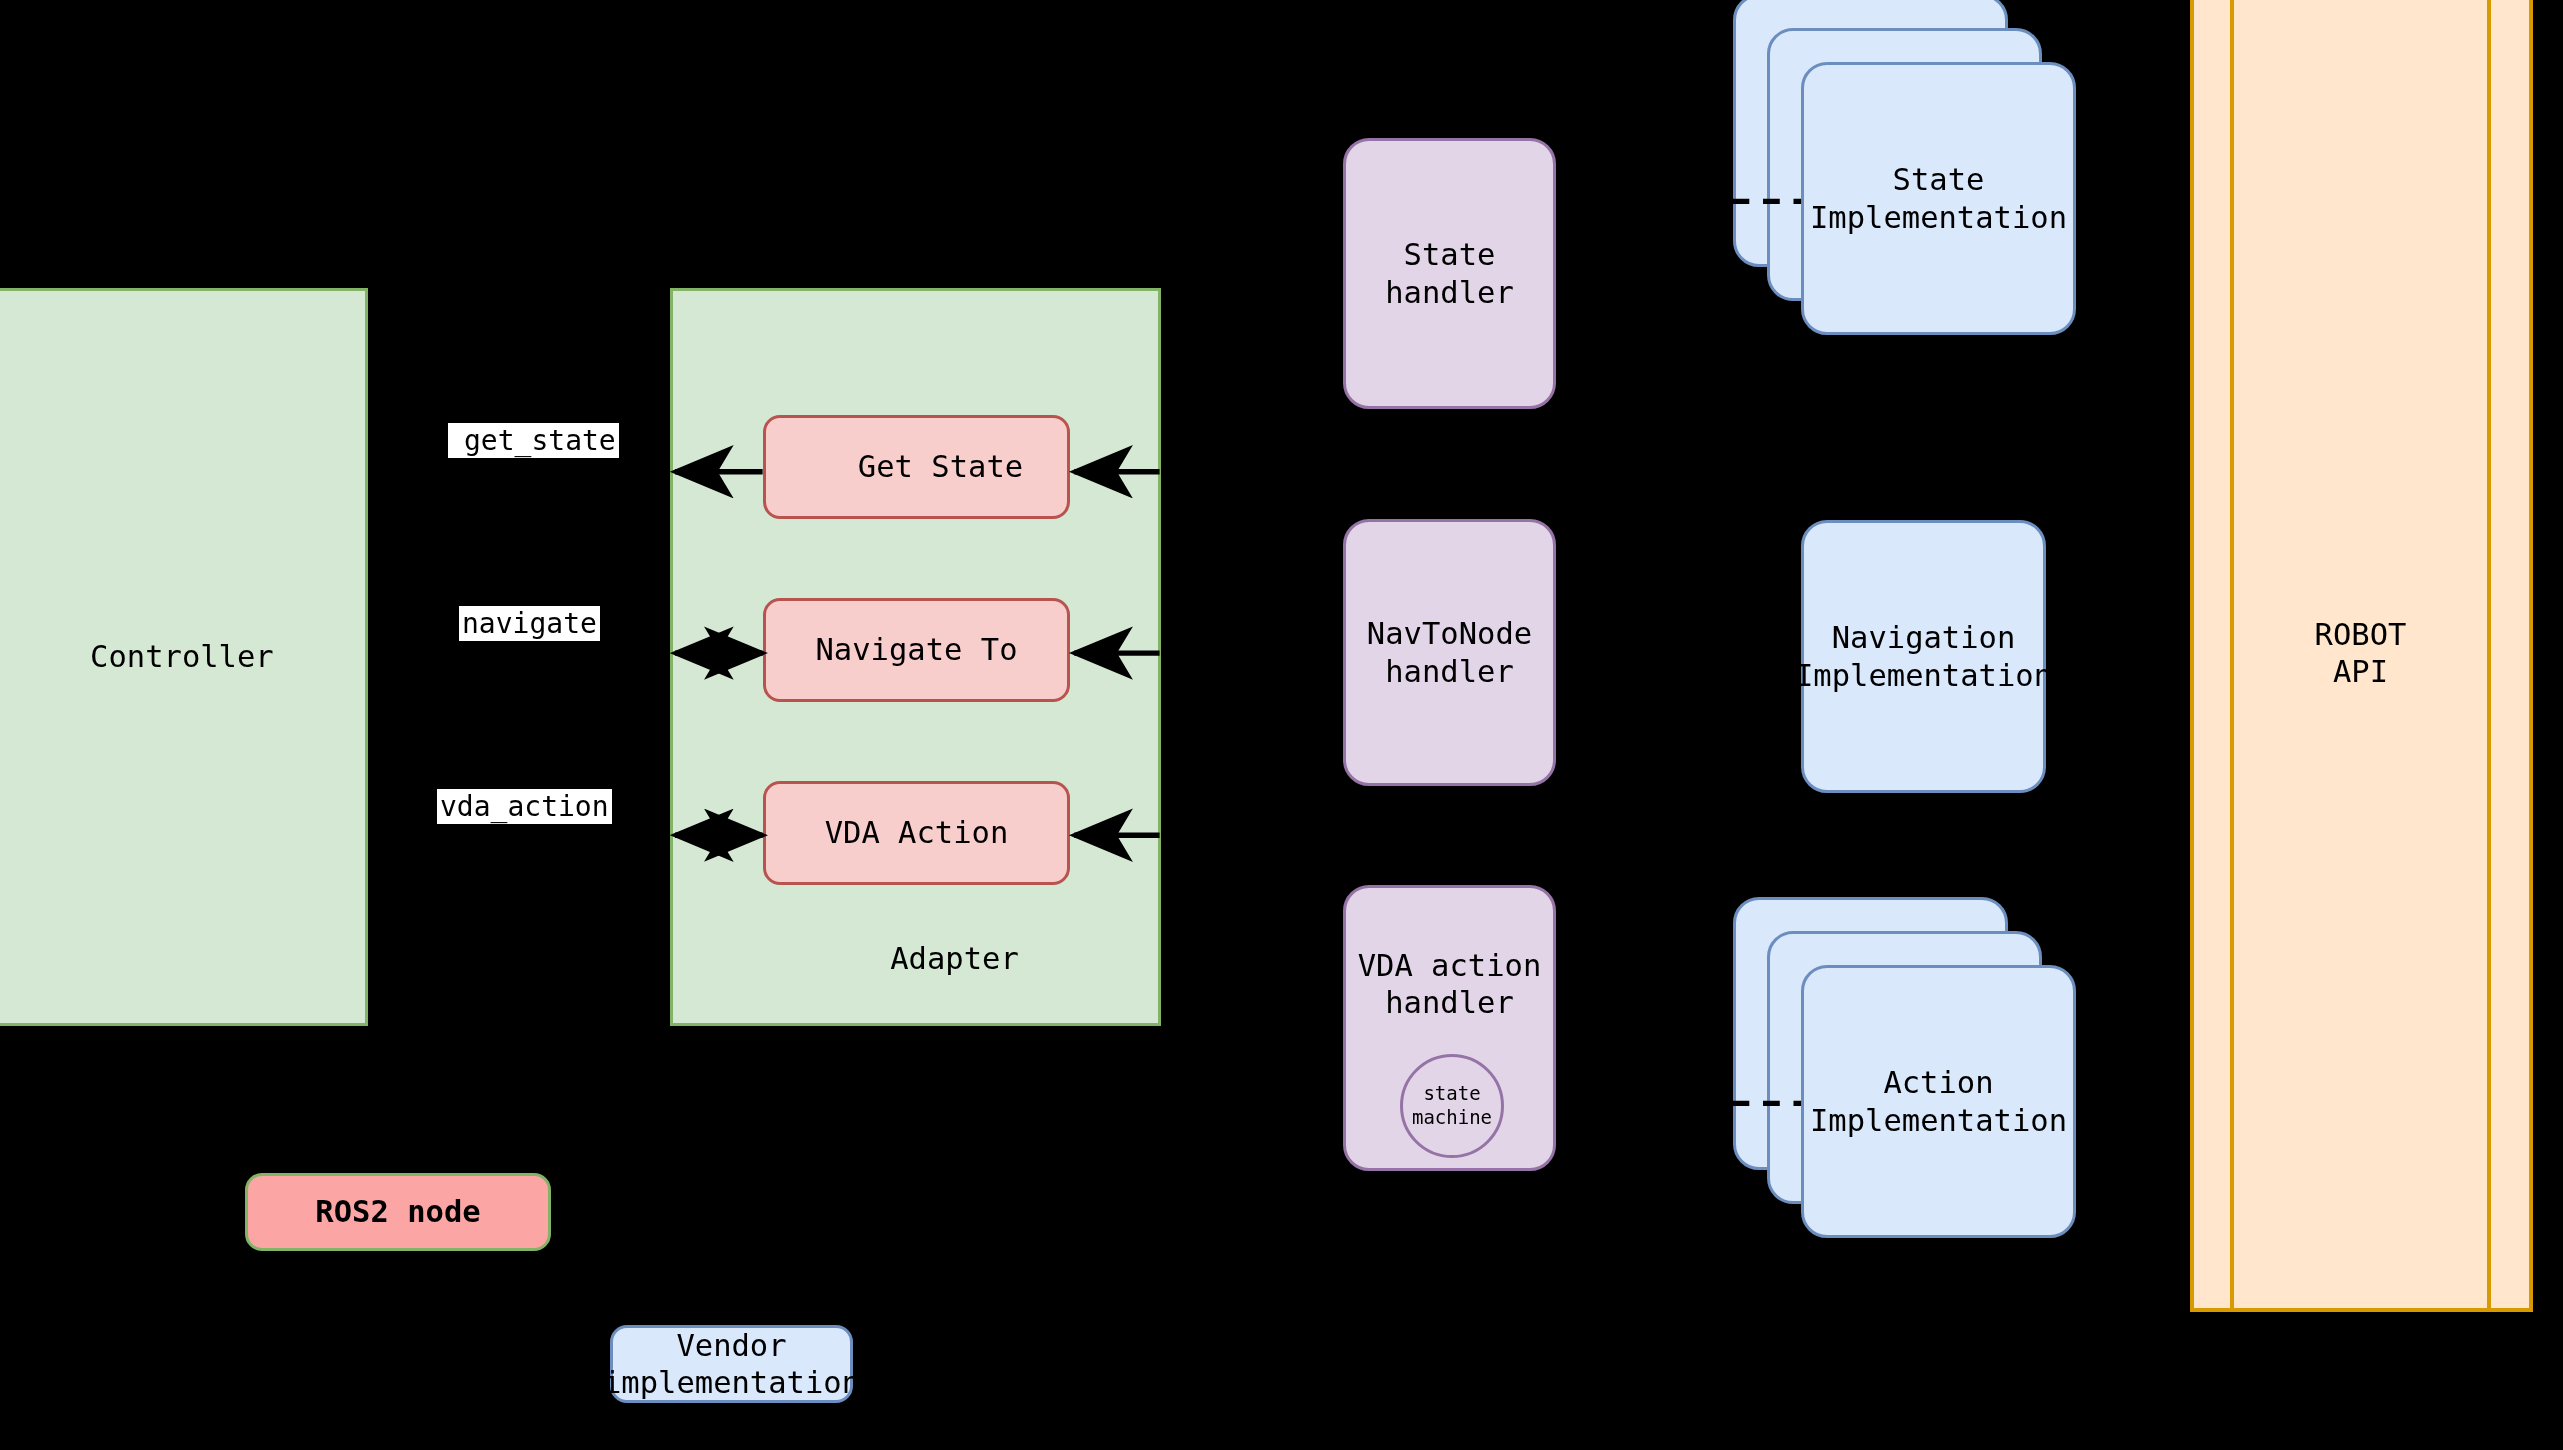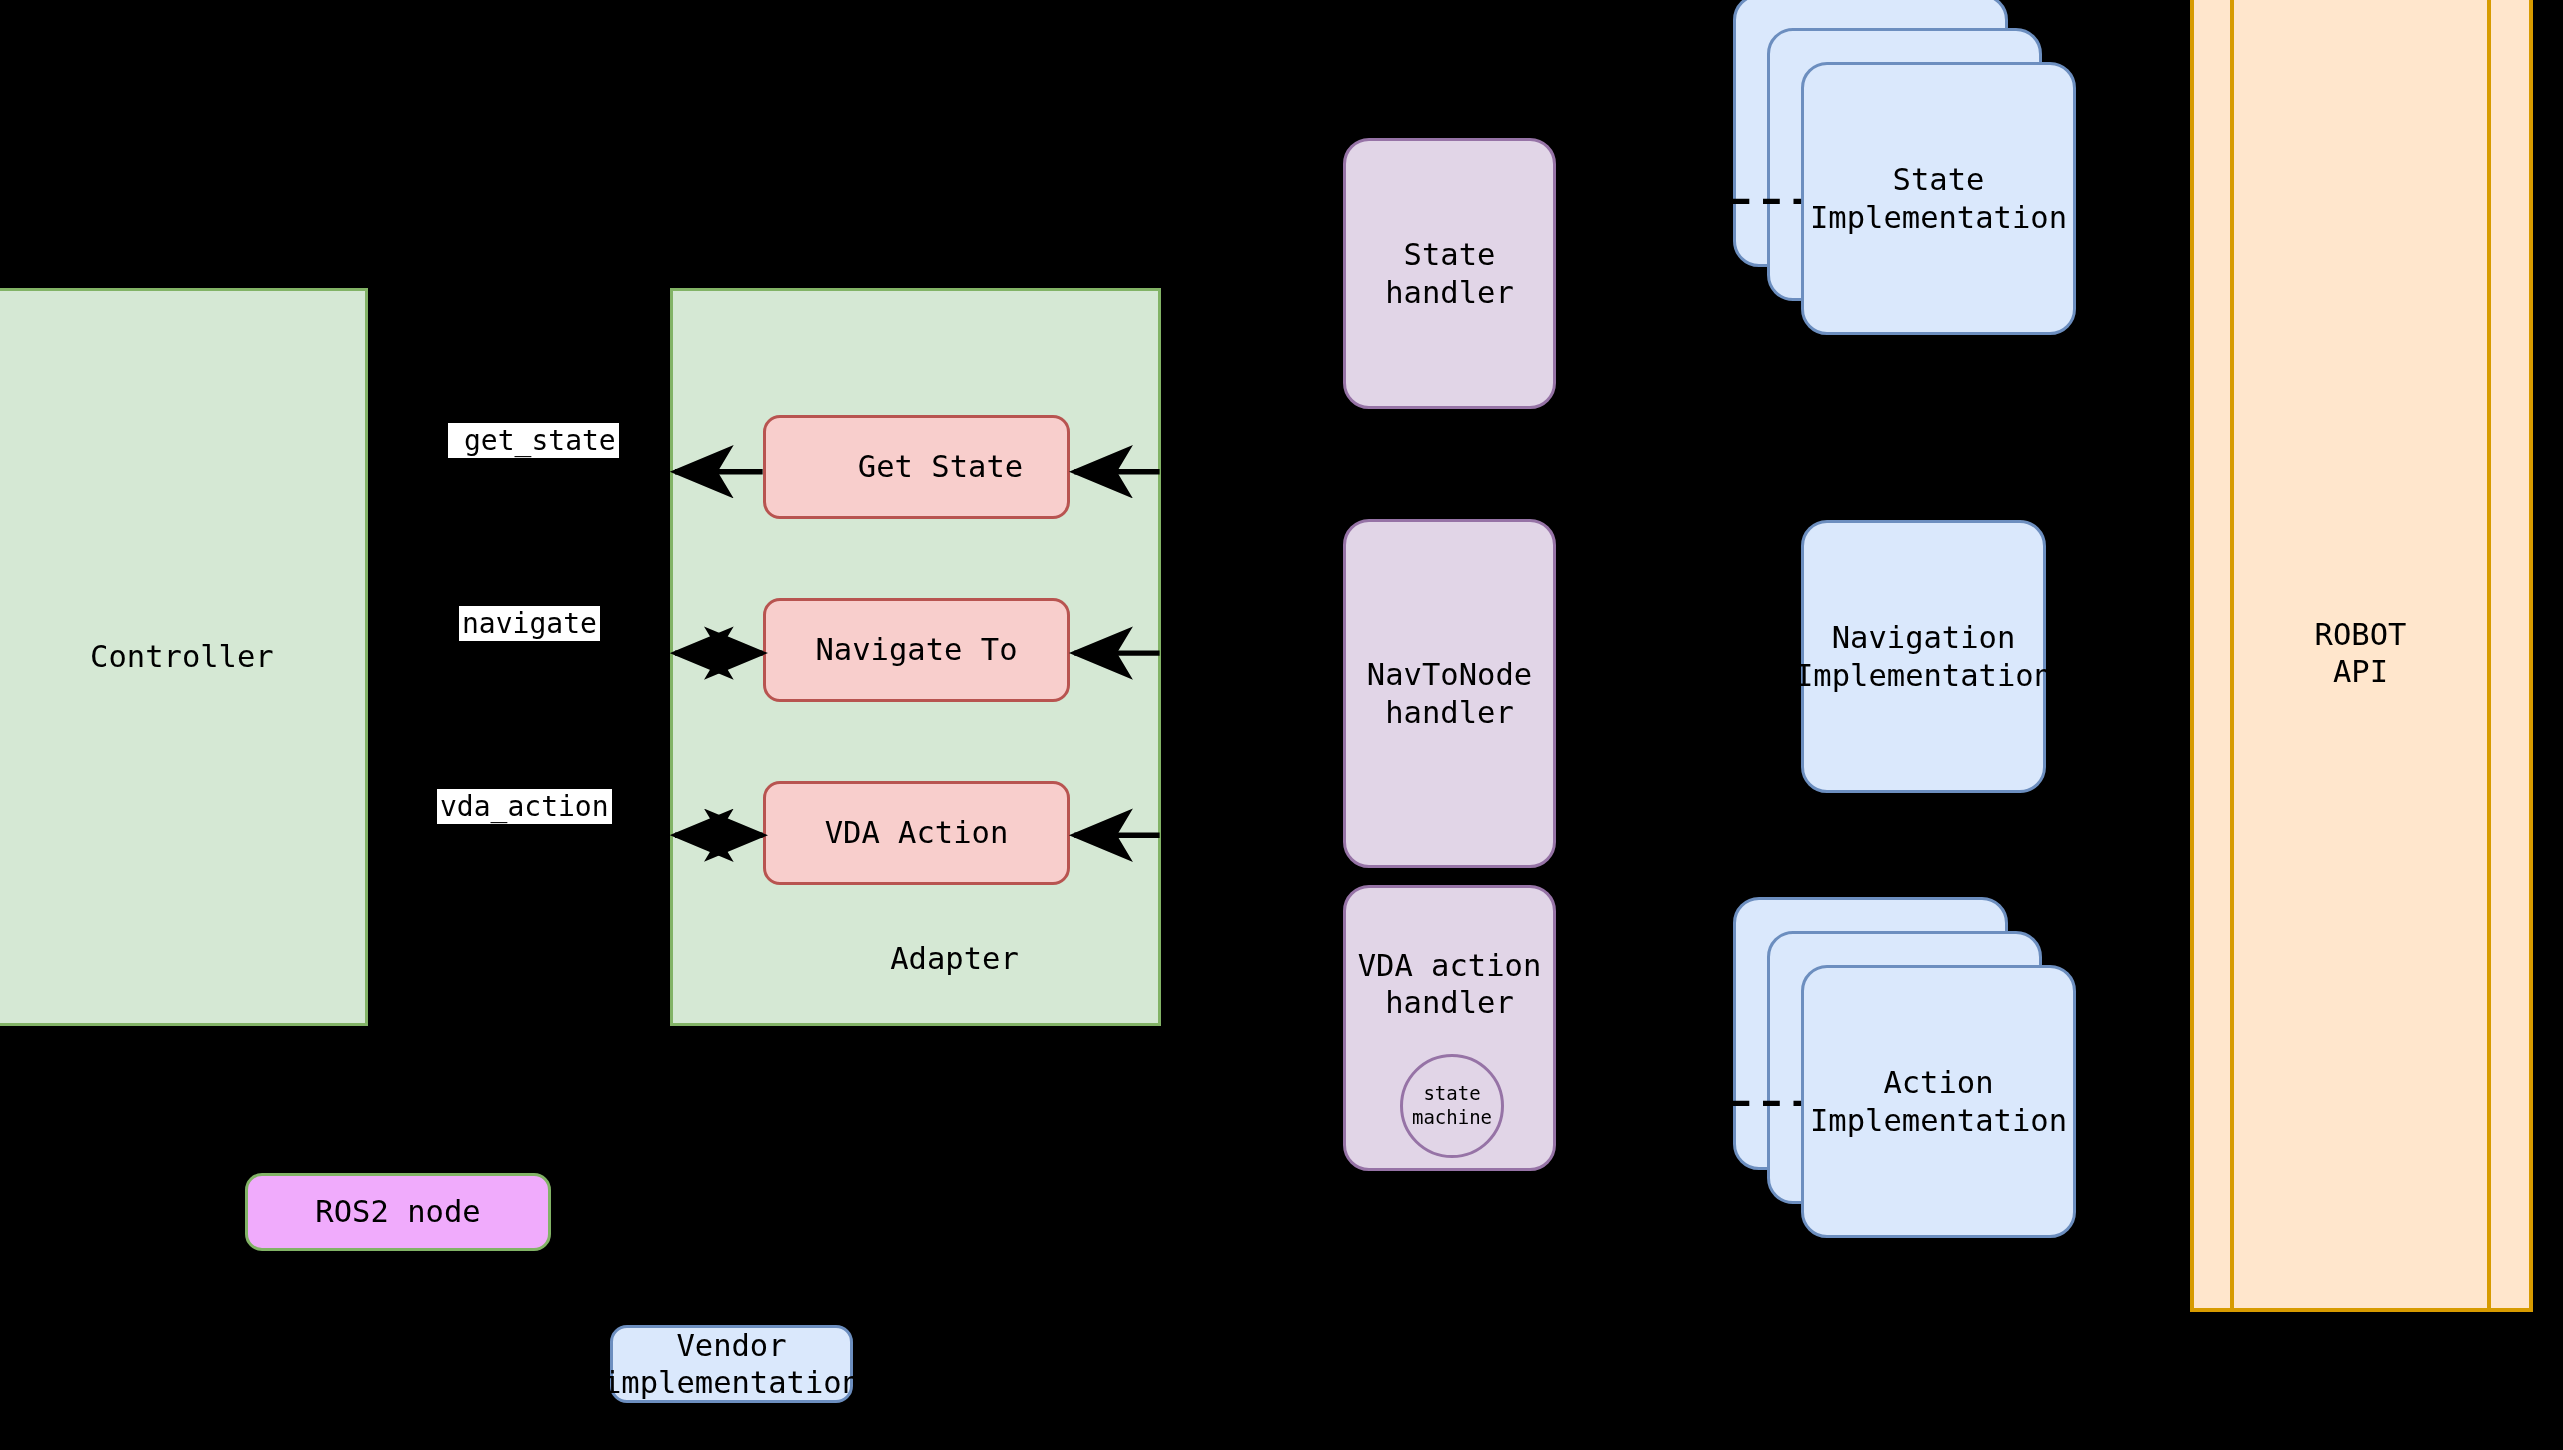--- a/index.html
+++ b/index.html
@@ -16,23 +16,24 @@
     overflow:hidden;
   }
   .box{position:absolute;box-sizing:border-box;display:flex;align-items:center;justify-content:center;text-align:center;white-space:pre-line;}
 
   
   .ros2node{
     background:#d5e8d4;
     border:3.8px solid #82b366;
   }
   .ros2node-r{
-    background:#f0abfc;
+    background:#fca5a5;
     border:3.8px solid #82b366;
     border-radius:17px;
+    font-weight:bold;
   }
   
   .ros2iface{
     background:#f8cecc;
     border:3.8px solid #b85450;
     border-radius:17px;
   }
   
   .iface{
     background:#e1d5e7;
@@ -116,21 +117,21 @@
   <div class="box ros2node" style="left:670px;top:288px;width:491px;height:738px;"></div>
   <div class="caption" style="left:670px;top:941px;width:505px;margin-left:32px;">Adapter</div>
 
   <div class="box ros2iface t-big" style="left:763px;top:415px;width:307px;height:104px;padding-left:48px;">Get State</div>
   <div class="box ros2iface t-big" style="left:763px;top:598px;width:307px;height:104px;">Navigate To</div>
   <div class="box ros2iface t-big" style="left:763px;top:781px;width:307px;height:104px;">VDA Action</div>
 
   <div class="box iface t-big" style="left:1343px;top:138px;width:213px;height:271px;">State
 handler</div>
 
-  <div class="box iface t-big" style="left:1343px;top:519px;width:213px;height:349px;">NavToNode
+  <div class="box iface t-big" style="left:1343px;top:519px;width:213px;height:267px;">NavToNode
 handler</div>
 
   <div class="box iface" style="left:1343px;top:885px;width:213px;height:286px;align-items:flex-start;padding-top:59px;">
     <span class="t-big">VDA action
 handler</span>
   </div>
   <div class="smcircle" style="left:1400px;top:1054px;width:98px;height:98px;">state
 machine</div>
 
   <div class="box vendor" style="left:1733px;top:-6.1px;width:275px;height:273px;"></div>

